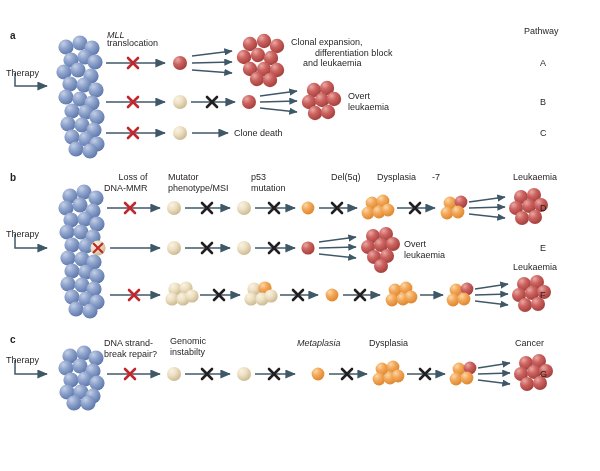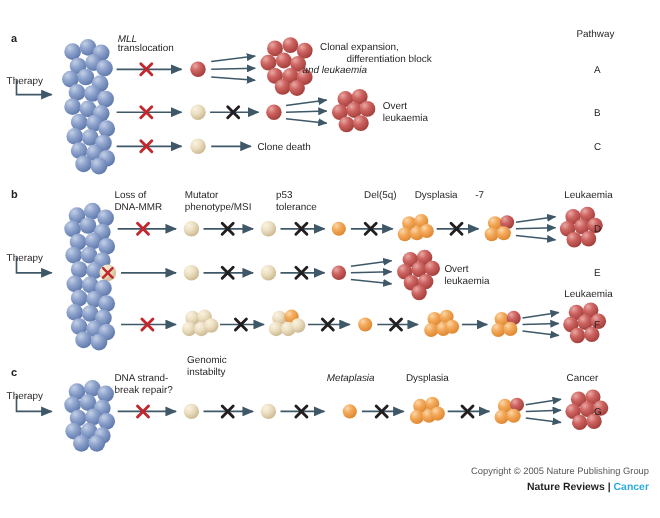--- a/index.html
+++ b/index.html
@@ -363,65 +363,61 @@
     </g>
   </svg>
 
   <div class="panel-letter" style="left:10px;top:30px;">a</div>
   <div class="therapy" style="left:6px;top:68px;">Therapy</div>
   <div class="txt ital" style="left:107px;top:30px;">MLL</div>
   <div class="txt" style="left:107px;top:38px;">translocation</div>
 
   <div class="txt" style="left:291px;top:37px;">Clonal expansion,</div>
   <div class="txt" style="left:291px;top:47.5px;margin-left:24px;">differentiation block</div>
-  <div class="txt" style="left:275px;top:58px;font-style:italic;">and leukaemia</div>
+  <div class="txt" style="left:303px;top:58px;">and leukaemia</div>
 
   <div class="txt" style="left:348px;top:91px;">Overt</div>
   <div class="txt" style="left:348px;top:102px;">leukaemia</div>
 
   <div class="txt" style="left:234px;top:128px;">Clone death</div>
 
   <div class="pathway-head" style="left:524px;top:26px;">Pathway</div>
   <div class="pathway-id" style="left:540px;top:58px;">A</div>
   <div class="pathway-id" style="left:540px;top:97px;">B</div>
   <div class="pathway-id" style="left:540px;top:128px;">C</div>
 
   <div class="panel-letter" style="left:10px;top:172px;">b</div>
   <div class="therapy" style="left:6px;top:229px;">Therapy</div>
 
-  <div class="txt" style="left:104px;top:172px;">Loss of
+  <div class="txt" style="left:104px;top:172px;text-align:right;">Loss of
 DNA-MMR</div>
   <div class="txt" style="left:168px;top:172px;">Mutator
 phenotype/MSI</div>
   <div class="txt" style="left:251px;top:172px;">p53
-tolerance</div>
+mutation</div>
   <div class="txt" style="left:331px;top:172px;">Del(5q)</div>
   <div class="txt" style="left:377px;top:172px;">Dysplasia</div>
   <div class="txt" style="left:432px;top:172px;">-7</div>
   <div class="txt" style="left:513px;top:172px;">Leukaemia</div>
 
   <div class="txt" style="left:404px;top:239px;">Overt
 leukaemia</div>
   <div class="txt" style="left:513px;top:262px;">Leukaemia</div>
 
   <div class="pathway-id" style="left:540px;top:203px;">D</div>
   <div class="pathway-id" style="left:540px;top:243px;">E</div>
   <div class="pathway-id" style="left:540px;top:290px;">F</div>
 
   <div class="panel-letter" style="left:10px;top:334px;">c</div>
   <div class="therapy" style="left:6px;top:355px;">Therapy</div>
 
   <div class="txt" style="left:104px;top:338px;">DNA strand-
 break repair?</div>
-  <div class="txt" style="left:170px;top:322px;">Genomic
+  <div class="txt" style="left:170px;top:336px;">Genomic
 instabilty</div>
   <div class="txt" style="left:297px;top:338px;font-style:italic;">Metaplasia</div>
   <div class="txt" style="left:369px;top:338px;">Dysplasia</div>
   <div class="txt" style="left:515px;top:338px;">Cancer</div>
 
   <div class="pathway-id" style="left:540px;top:369px;">G</div>
 
-  <div class="footer-copy" style="left:340px;top:423px;width:250px;">Copyright © 2005 Nature Publishing Group</div>
-  <div class="footer-brand" style="left:340px;top:437px;width:250px;">
-    <span>Nature Reviews</span><span class="bar"> | </span><span class="cancer">Cancer</span>
-  </div>
 
 </div>
 
 </body></html>

